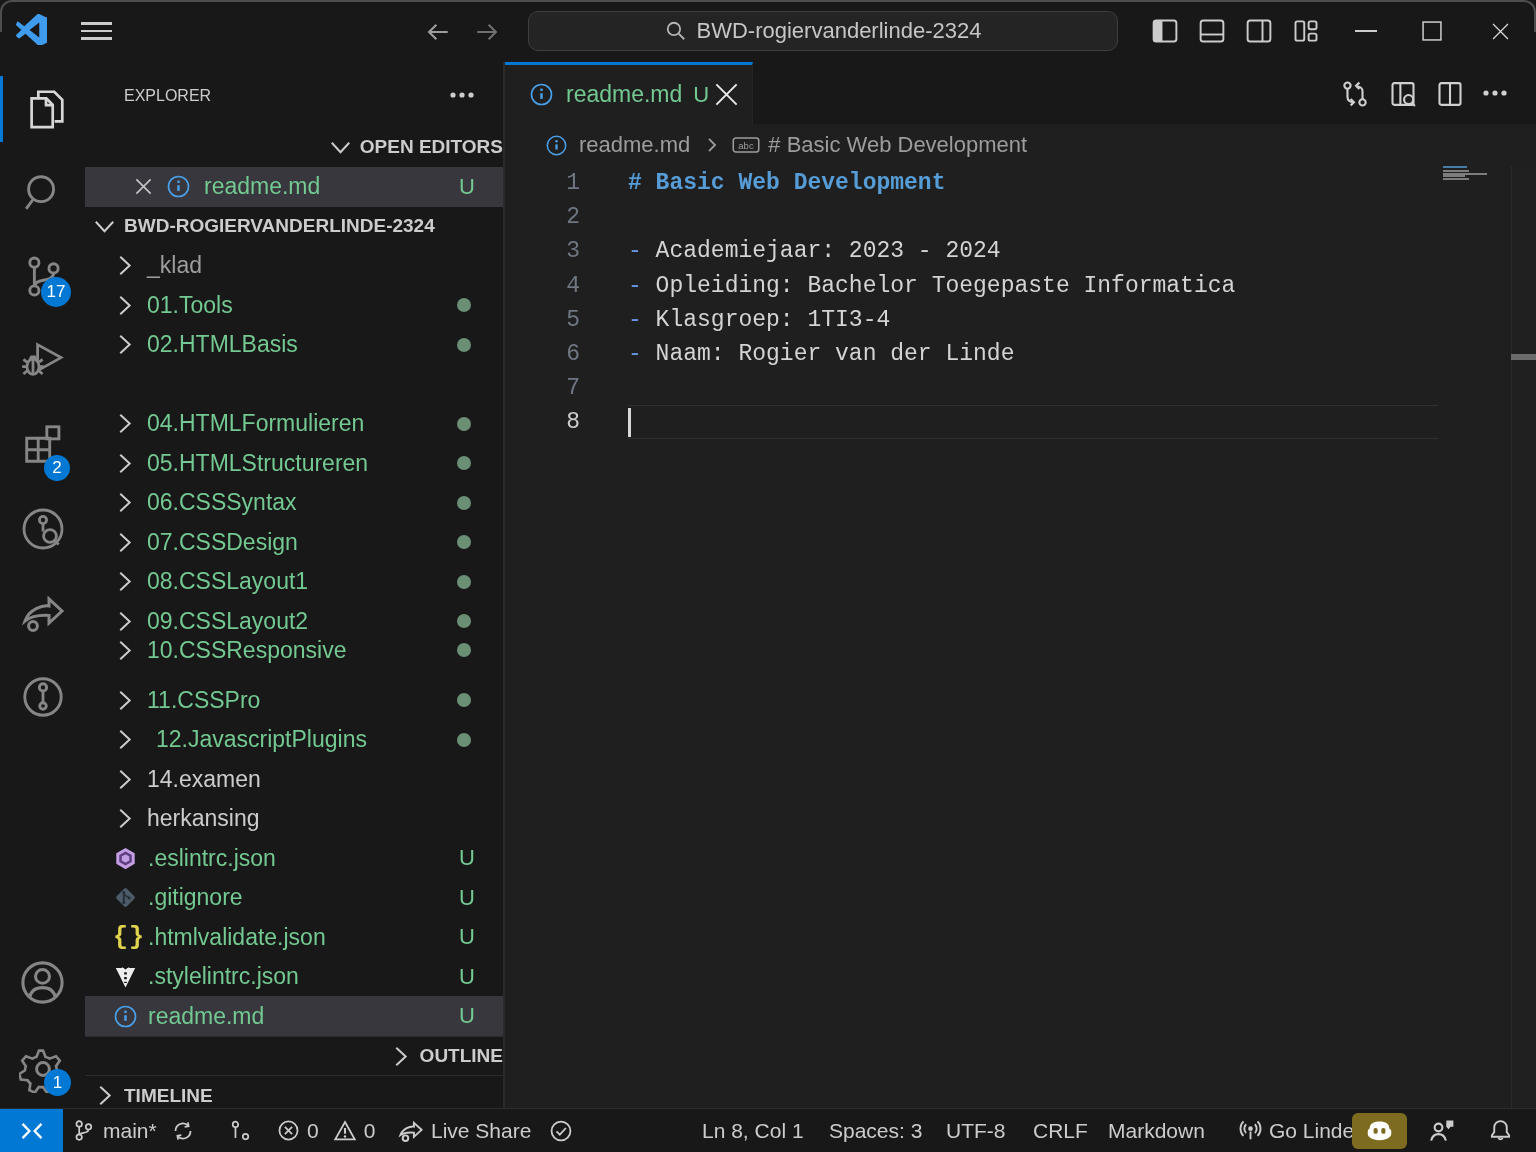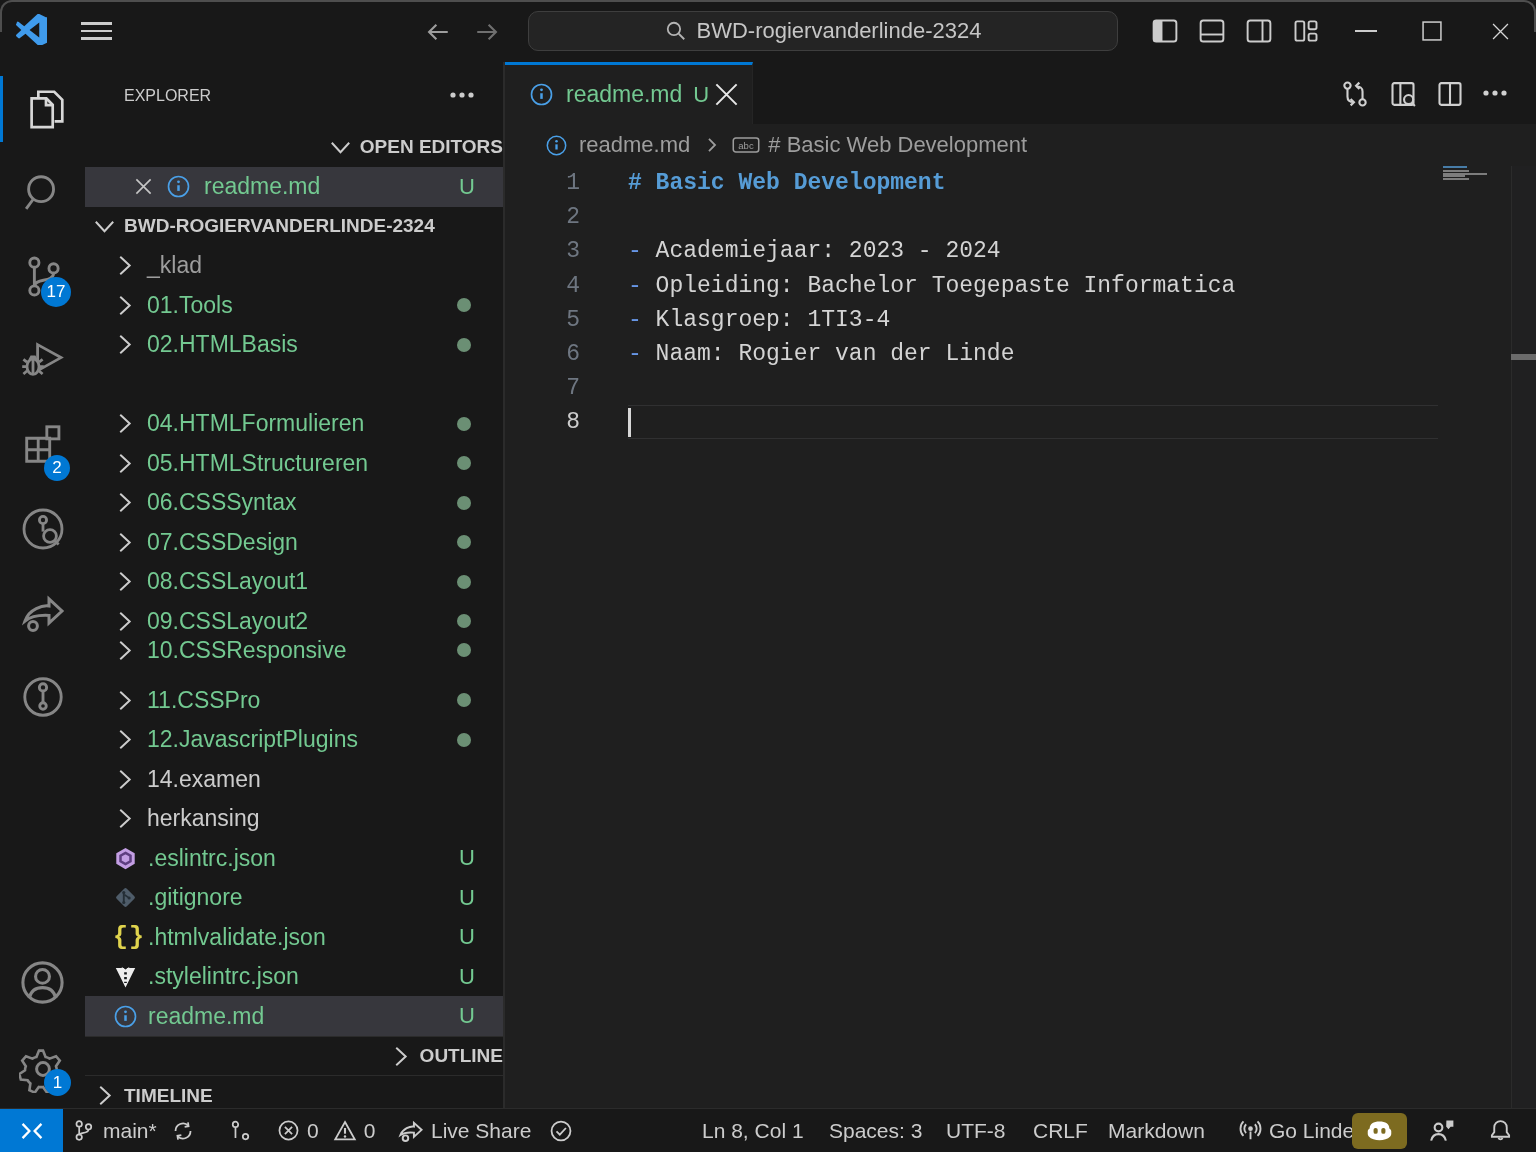--- a/index.html
+++ b/index.html
@@ -292,21 +292,21 @@
         <svg class="chev" style="margin-left:26px;width:29px;height:29px" width="29" height="29" viewBox="0 0 16 16" fill="none" stroke="#cccccc" stroke-width="1.1">
           <path d="m5.1 3.2 5.2 4.8-5.2 4.8"></path>
         </svg>
         <span style="margin-left:7px;color:#73c991">11.CSSPro</span>
         <span class="dot"></span>
       </div>
     <div class="row" style="top:657.5px;">
         <svg class="chev" style="margin-left:26px;width:29px;height:29px" width="29" height="29" viewBox="0 0 16 16" fill="none" stroke="#cccccc" stroke-width="1.1">
           <path d="m5.1 3.2 5.2 4.8-5.2 4.8"></path>
         </svg>
-        <span style="margin-left:7px;color:#73c991">12.JavascriptPlugins</span>
+        <span style="margin-left:16px;color:#73c991">12.JavascriptPlugins</span>
         <span class="dot"></span>
       </div>
     <div class="row" style="top:697.0px;">
         <svg class="chev" style="margin-left:26px;width:29px;height:29px" width="29" height="29" viewBox="0 0 16 16" fill="none" stroke="#cccccc" stroke-width="1.1">
           <path d="m5.1 3.2 5.2 4.8-5.2 4.8"></path>
         </svg>
         <span style="margin-left:7px;color:#cccccc">14.examen</span>
       </div>
     <div class="row" style="top:736.5px;">
         <svg class="chev" style="margin-left:26px;width:29px;height:29px" width="29" height="29" viewBox="0 0 16 16" fill="none" stroke="#cccccc" stroke-width="1.1">

